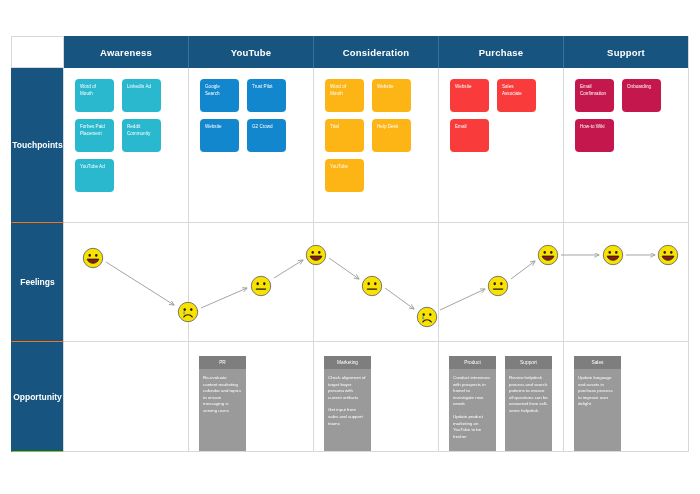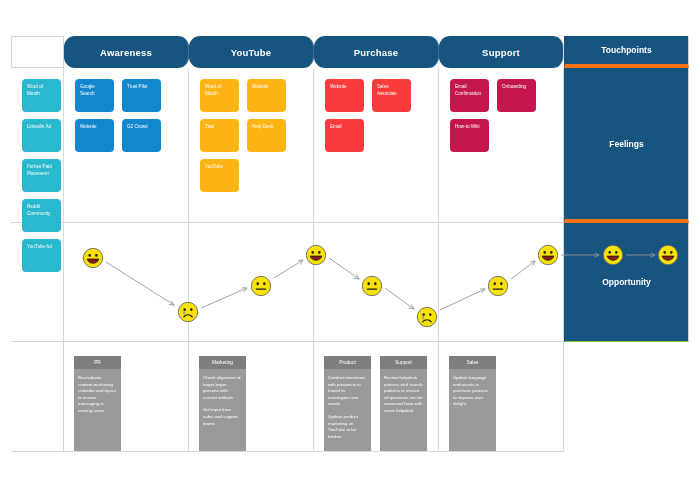--- a/index.html
+++ b/index.html
@@ -50,35 +50,34 @@
     border-right: 1px solid #3b7197;
     border-bottom: none;
     border-top: none;
     color: #ffffff;
     display: flex;
     align-items: center;
     justify-content: center;
     font-size: 9.5px;
     font-weight: bold;
     letter-spacing: 0.2px;
-    border-radius: 11px;
   }
   .phase-header.last { border-right: 1px solid #d6d9dc; }
 
   
   .row-label {
     background: #17547f;
     color: #ffffff;
     display: flex;
     align-items: center;
     justify-content: center;
     font-size: 8.5px;
     font-weight: bold;
     border-right: 1px solid #d6d9dc;
-    border-bottom: 4px solid #f97316;
+    border-bottom: 1px solid #f97316;
     border-left: 1px solid #17547f;
   }
   .row-label.last-label { border-bottom: 1px solid #84cc16; }
 
   
   .tp-wrap {
     padding: 11px 0 0 11px;
     display: flex;
     flex-wrap: wrap;
     align-content: flex-start;
@@ -154,20 +153,23 @@
 <div id="journey-map">
 
   <div class="jm-table">
 
     <div class="cell first-col top-row corner-cell"></div>
     <div class="cell phase-header">
         <span>Awareness</span>
       </div>
     <div class="cell phase-header">
         <span>YouTube</span>
+      </div>
+    <div class="cell phase-header">
+        <span>Consideration</span>
       </div>
     <div class="cell phase-header">
         <span>Purchase</span>
       </div>
     <div class="cell phase-header last">
         <span>Support</span>
       </div>
 
     <div class="row-label">
         <span>Touchpoints</span>

